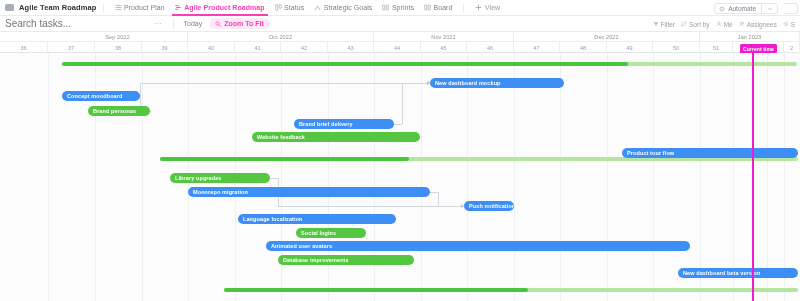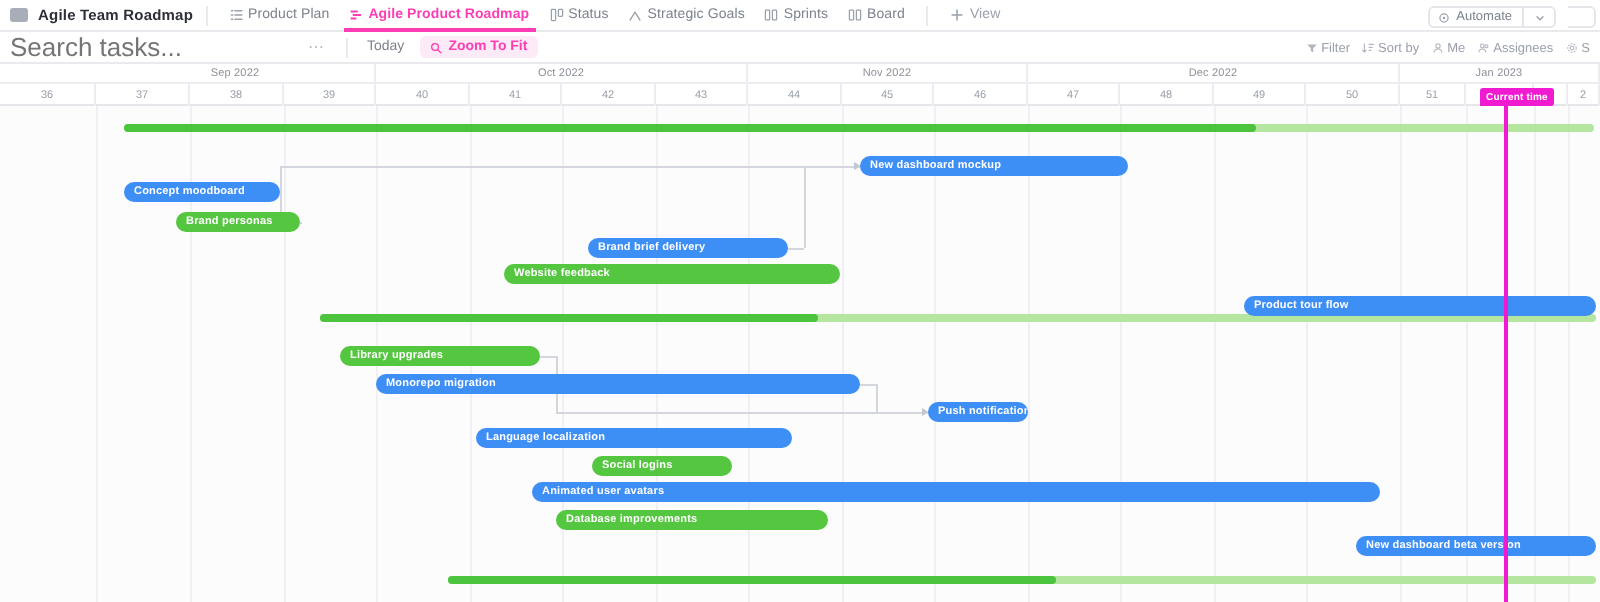--- a/index.html
+++ b/index.html
@@ -58,21 +58,21 @@
 
   
   .toolbar {
     position: absolute; top: 16px; left: 0; width: 800px; height: 16px;
     background: #ffffff; border-bottom: 1px solid #e8eaed;
     display: flex; align-items: center;
   }
   .search-input {
     border: none; outline: none; background: transparent;
     font-family: "Liberation Sans", sans-serif;
-    font-size: 13px; color: #8b9098; width: 150px; padding-left: 5px;
+    font-size: 10px; color: #8b9098; width: 150px; padding-left: 5px;
   }
   .dots { font-size: 8px; color: #b5bac2; letter-spacing: .5px; padding: 0 4px; cursor: pointer; }
   .tb-sep { width: 1px; height: 10px; background: #e8eaed; margin: 0 6px; flex: none; }
   .tb-btn {
     display: flex; align-items: center; gap: 2.5px;
     font-size: 7px; color: #7c828d; padding: 0 4px; height: 12px;
     border-radius: 3px; cursor: pointer; white-space: nowrap;
   }
   .zoomfit {
     display: flex; align-items: center; gap: 3px;

